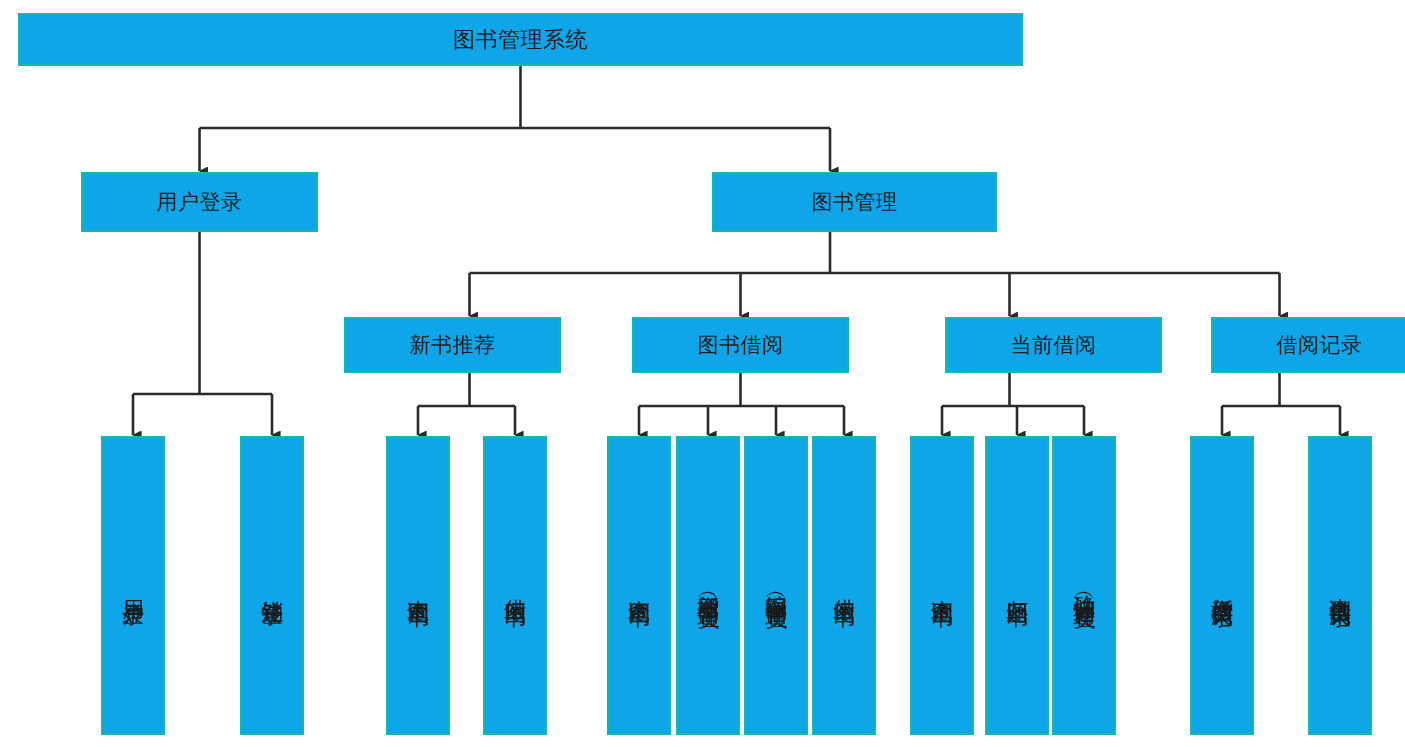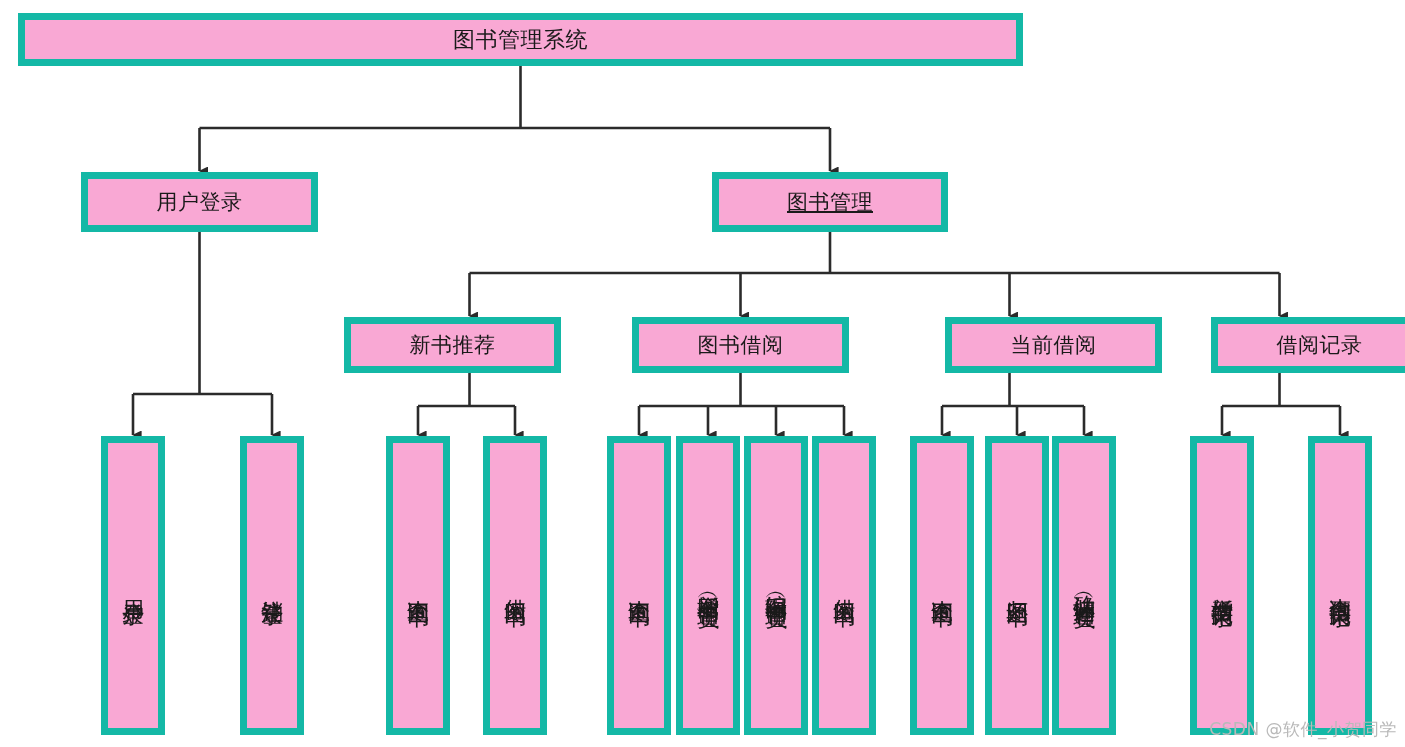--- a/index.html
+++ b/index.html
@@ -22,22 +22,22 @@
     position: absolute;
     left: 0;
     top: 0;
     width: 1405px;
     height: 747px;
     pointer-events: none;
   }
   .node {
     position: absolute;
     box-sizing: border-box;
-    background: #f9a8d4;
-    border: 7px solid #14b8a6;
+    background: #0ea5e9;
+    border: 2px solid #14b8a6;
     display: flex;
     align-items: center;
     justify-content: center;
     color: #1a1a1a;
   }
   .node-label {
     display: block;
     text-align: center;
     line-height: 1.18;
     color: #1a1a1a;
@@ -125,21 +125,21 @@
       </g>
   </svg>
 
   <div id="nodes-layer">
       <div class="node horiz root" style="left: 18px; top: 13px; width: 1005px; height: 53px;">
         <span class="node-label">图书管理系统</span>
       </div>
       <div class="node horiz" style="left: 81px; top: 172px; width: 237px; height: 60px;">
         <span class="node-label">用户登录</span>
       </div>
-      <div class="node horiz" style="left: 712px; top: 172px; width: 236px; height: 60px; text-decoration: underline;">
+      <div class="node horiz" style="left: 712px; top: 172px; width: 285px; height: 60px;">
         <span class="node-label">图书管理</span>
       </div>
       <div class="node horiz" style="left: 344px; top: 317px; width: 217px; height: 56px;">
         <span class="node-label">新书推荐</span>
       </div>
       <div class="node horiz" style="left: 632px; top: 317px; width: 217px; height: 56px;">
         <span class="node-label">图书借阅</span>
       </div>
       <div class="node horiz" style="left: 901px; top: 317px; width: 217px; height: 56px; margin-left: 44px;">
         <span class="node-label">当前借阅</span>
@@ -181,14 +181,13 @@
         <span class="node-label">确认归还（管理员）</span>
       </div>
       <div class="node vert" style="left: 1190px; top: 436px; width: 64px; height: 299px;">
         <span class="node-label">新增借阅记录</span>
       </div>
       <div class="node vert" style="left: 1308px; top: 436px; width: 64px; height: 299px;">
         <span class="node-label">查询借阅记录</span>
       </div>
     </div>
 
-  <div id="watermark">CSDN @软件_小贺同学</div>
 </div>
 
 </body></html>

